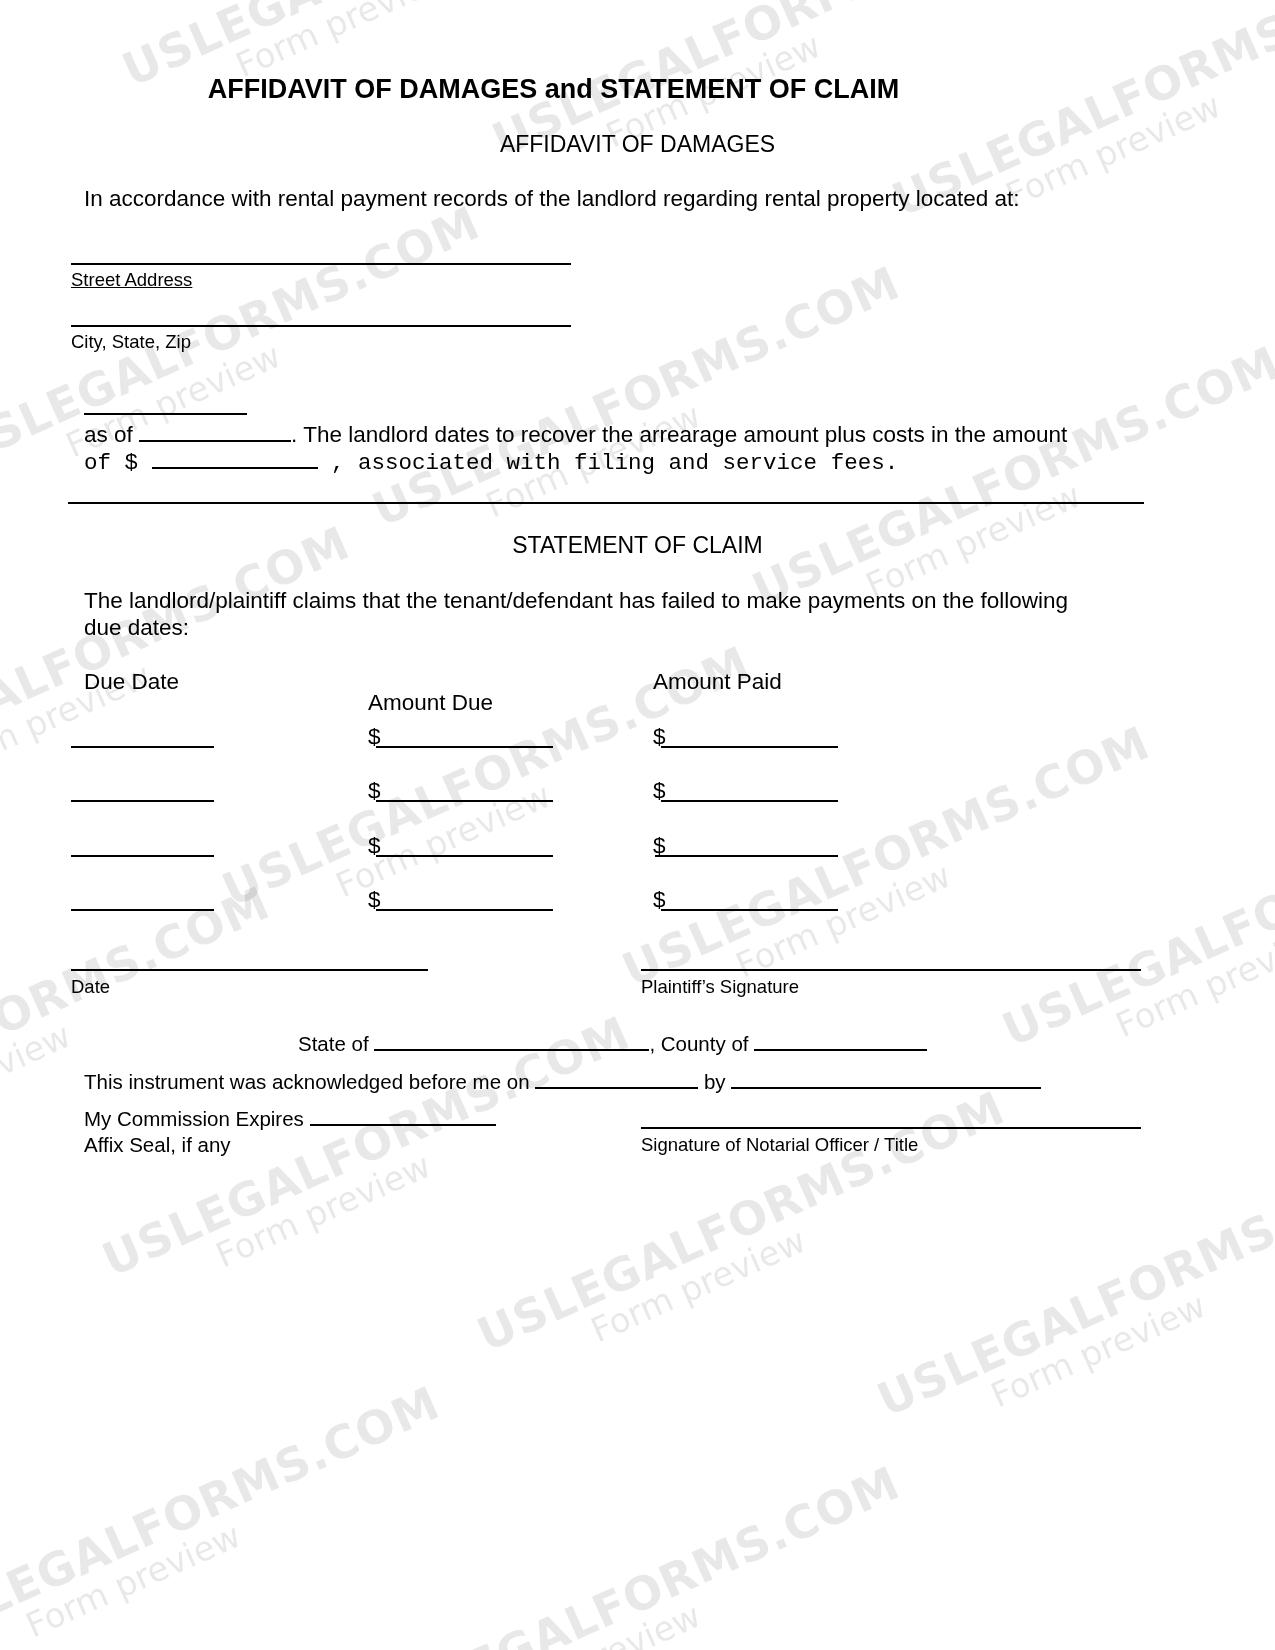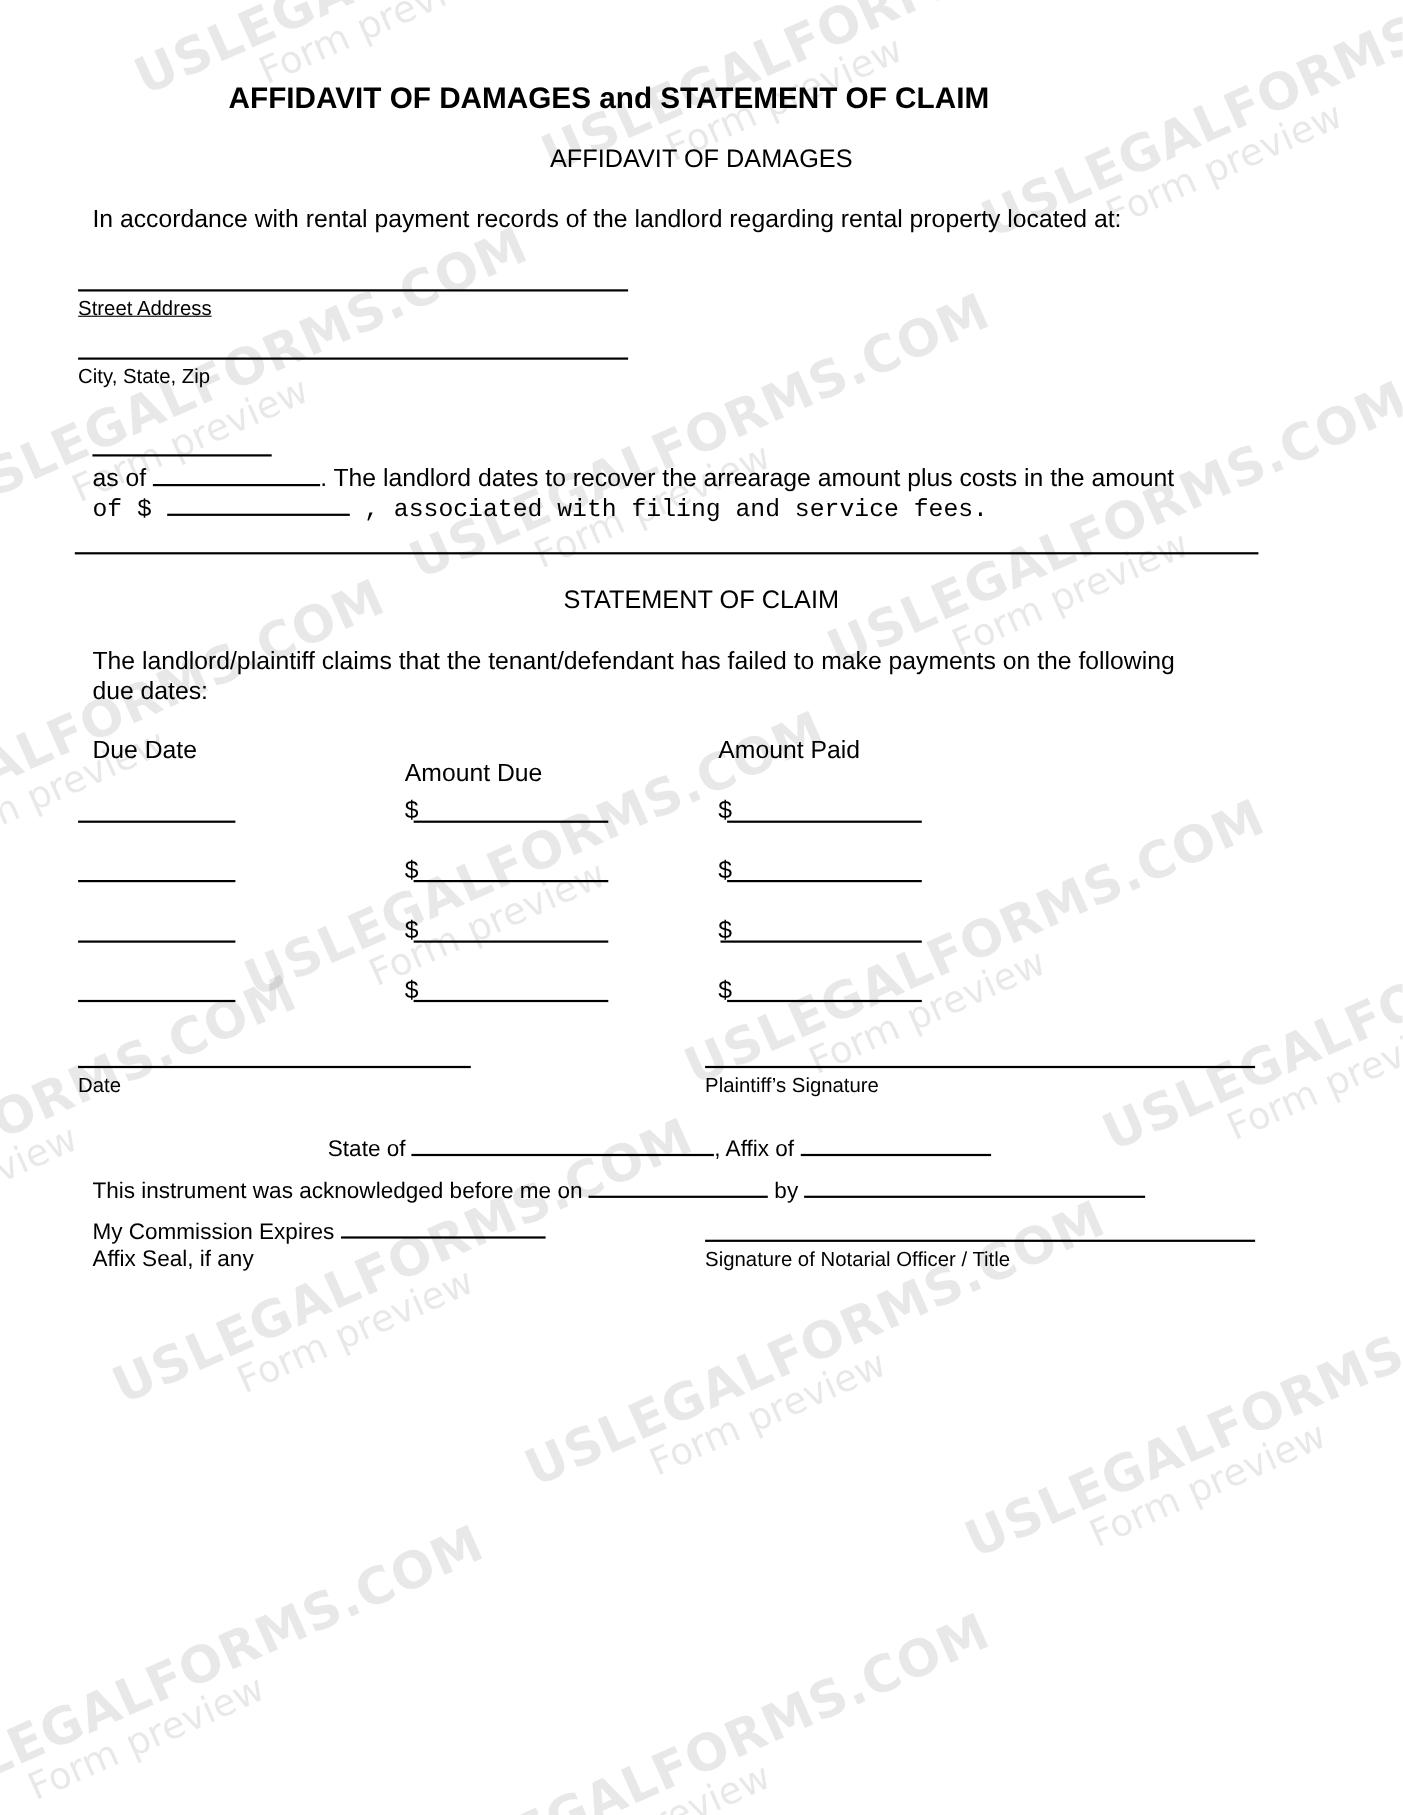--- a/index.html
+++ b/index.html
@@ -78,21 +78,21 @@
 <div class="abs body" style="left:641px; top:887px;">$</div>
 <div class="rule" style="left:661px; top:909px; width:177px;"></div>
 
 <div class="rule" style="left:71px; top:969px; width:357px;"></div>
 <div class="abs small" style="left:71px; top:976px;">Date</div>
 <div class="rule" style="left:641px; top:969px; width:500px;"></div>
 <div class="abs small" style="left:641px; top:976px;">Plaintiff’s Signature</div>
 
 <div class="abs body" style="left:286px; top:1031px; font-size:20.5px;">
   <span>State of</span>
-  <span class="fill" style="width:275px; height:18px;"></span><span>, Affix of</span>
+  <span class="fill" style="width:275px; height:18px;"></span><span>, County of</span>
   <span class="fill" style="width:173px; height:18px;"></span>
 </div>
 
 <div class="abs body" style="left:72px; top:1069px; font-size:20.5px;">
   <span>This instrument was acknowledged before me on</span>
   <span class="fill" style="width:163px; height:18px;"></span>
   <span>by</span>
   <span class="fill" style="width:310px; height:18px;"></span>
 </div>
 

